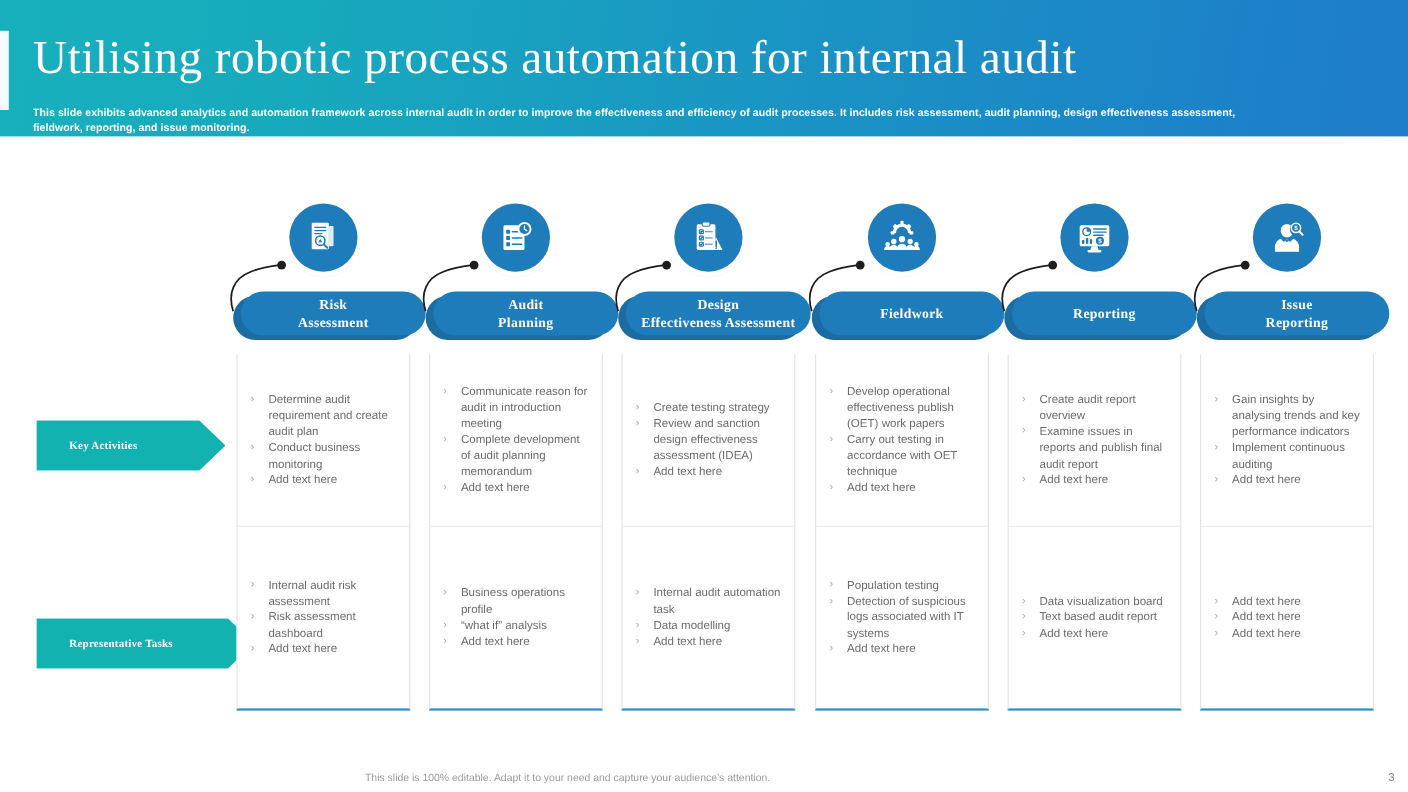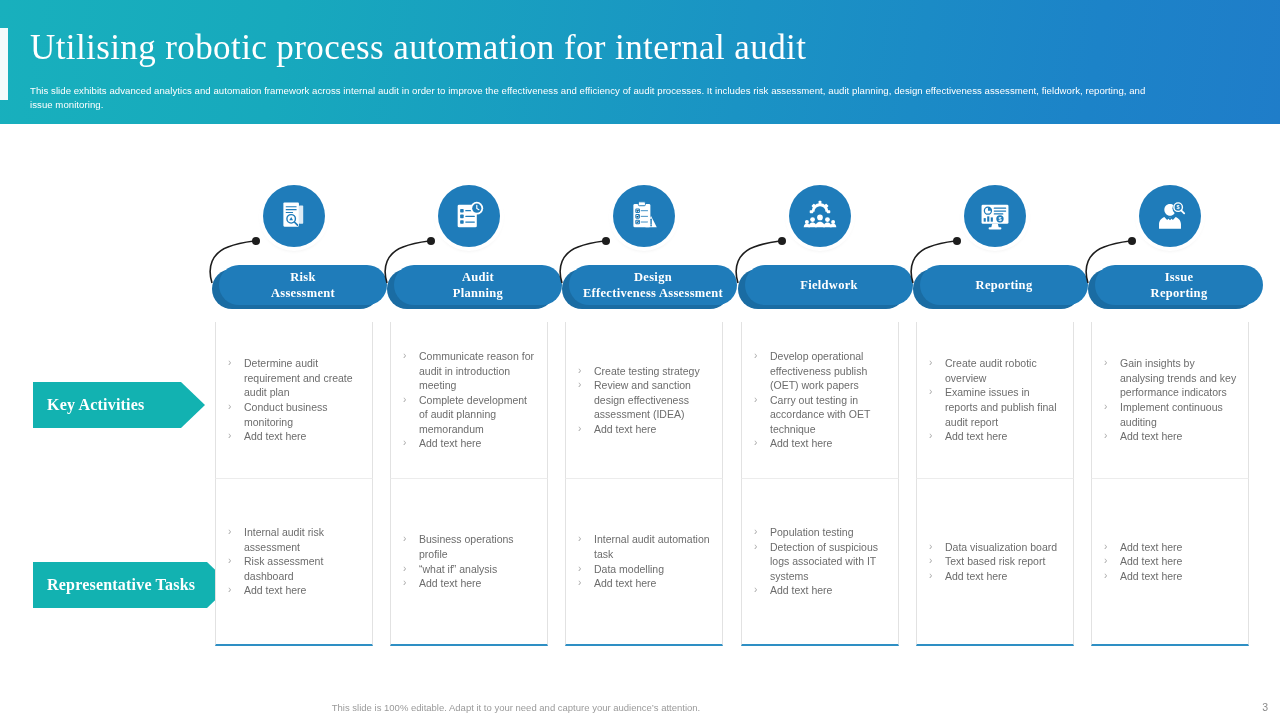--- a/index.html
+++ b/index.html
@@ -23,34 +23,35 @@
     left: 0; top: 28px;
     width: 8px; height: 72px;
     background: #ffffff;
     opacity: .95;
   }
   .slide-title {
     position: absolute;
     left: 30px; top: 28px;
     width: 1180px;
     font-family: "Liberation Serif", serif;
-    font-size: 35px;
+    font-size: 43px;
     font-weight: 400;
     color: #ffffff;
     letter-spacing: .4px;
     white-space: nowrap;
   }
   .slide-subtitle {
     position: absolute;
-    left: 30px; top: 84px;
+    left: 30px; top: 96px;
     width: 1130px;
     font-size: 9.6px;
     line-height: 14px;
     color: #ffffff;
     letter-spacing: .05px;
+    font-weight: bold;
   }
 
   
   .stages { position: absolute; left: 0; top: 185px; width: 1148px; height: 135px; }
   .stage {
     position: absolute;
     top: 0;
     width: 168px;
     height: 135px;
   }
@@ -103,22 +104,22 @@
   
   .row-label {
     position: absolute;
     height: 46px;
     background: #12b2b1;
     display: flex;
     align-items: center;
     color: #ffffff;
     font-family: "Liberation Serif", serif;
     font-weight: bold;
-    font-size: 16px;
-    padding-left: 14px;
+    font-size: 10px;
+    padding-left: 30px;
     letter-spacing: .2px;
   }
   .row-label.key {
     left: 33px; top: 382px; width: 172px;
     clip-path: polygon(0 0, 148px 0, 172px 23px, 148px 46px, 0 46px);
   }
   .row-label.rep {
     left: 33px; top: 562px; width: 198px;
     clip-path: polygon(0 0, 174px 0, 198px 23px, 174px 46px, 0 46px);
   }
@@ -415,29 +416,29 @@
     </div>
     <div class="cell row2" style="left: 741px; width: 158px;">
       <ul class="bullets">
         <li><span class="chev">›</span><span>Population testing</span></li>
         <li><span class="chev">›</span><span>Detection of suspicious logs associated with IT systems</span></li>
         <li><span class="chev">›</span><span>Add text here</span></li>
       </ul>
     </div>
     <div class="cell row1 divider" style="left: 916px; width: 158px;">
       <ul class="bullets">
-        <li><span class="chev">›</span><span>Create audit robotic overview</span></li>
+        <li><span class="chev">›</span><span>Create audit report overview</span></li>
         <li><span class="chev">›</span><span>Examine issues in reports and publish final audit report</span></li>
         <li><span class="chev">›</span><span>Add text here</span></li>
       </ul>
     </div>
     <div class="cell row2" style="left: 916px; width: 158px;">
       <ul class="bullets">
         <li><span class="chev">›</span><span>Data visualization board</span></li>
-        <li><span class="chev">›</span><span>Text based risk report</span></li>
+        <li><span class="chev">›</span><span>Text based audit report</span></li>
         <li><span class="chev">›</span><span>Add text here</span></li>
       </ul>
     </div>
     <div class="cell row1 divider" style="left: 1091px; width: 158px;">
       <ul class="bullets">
         <li><span class="chev">›</span><span>Gain insights by analysing trends and key performance indicators</span></li>
         <li><span class="chev">›</span><span>Implement continuous auditing</span></li>
         <li><span class="chev">›</span><span>Add text here</span></li>
       </ul>
     </div>

